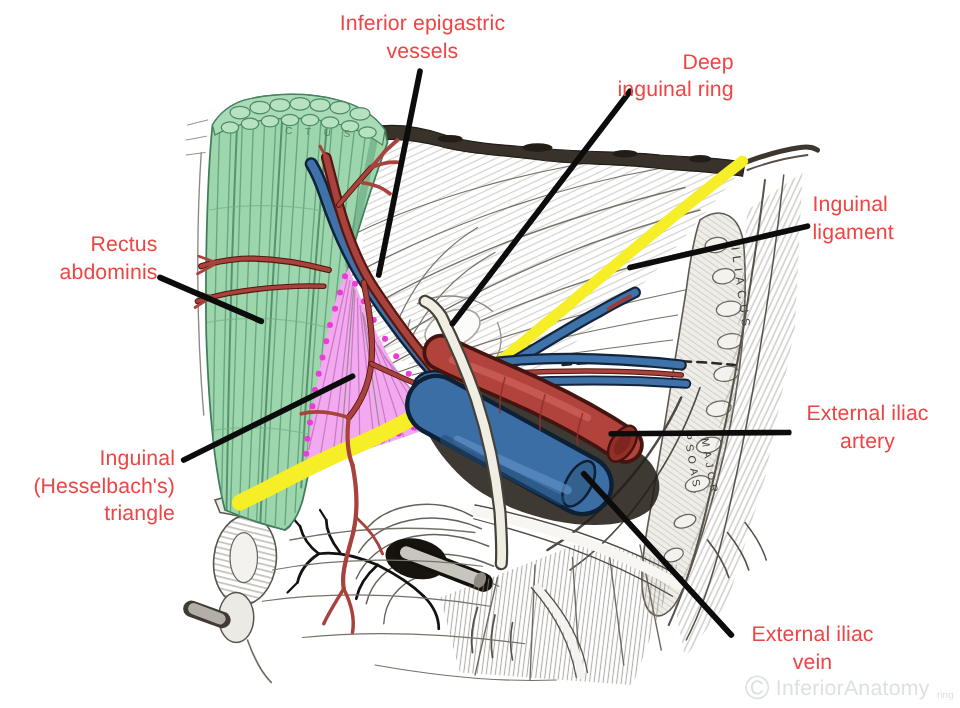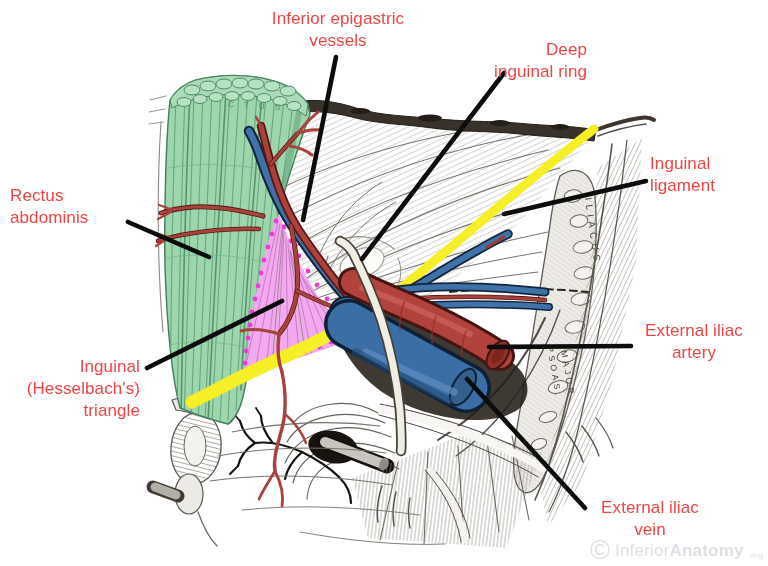--- a/index.html
+++ b/index.html
@@ -8,31 +8,31 @@
     font-family:"Liberation Sans", sans-serif;
   }
   .canvas svg{position:absolute;left:0;top:0;}
   .lbl{
     position:absolute;font-weight:400;font-size:17px;line-height:1.3;
     color:#ef4444;white-space:pre-line;letter-spacing:.1px;
   }
   #lbl-infepi{left:233px;top:8px;width:210px;text-align:center;}
   #lbl-deepring{left:437px;top:27px;width:150px;text-align:right;margin-top:12px;}
   #lbl-ingligament{left:650px;top:153px;width:112px;text-align:left;}
-  #lbl-rectus{left:10px;top:185px;width:116px;text-align:left;}
+  #lbl-rectus{left:10px;top:185px;width:116px;text-align:right;}
   #lbl-hesselbach{left:8px;top:356px;width:132px;text-align:right;}
   #lbl-extartery{left:628px;top:320px;width:132px;text-align:center;}
   #lbl-extvein{left:588px;top:497px;width:124px;text-align:center;}
   .watermark{
     position:absolute;right:5px;bottom:2px;display:flex;align-items:center;gap:5px;
     color:#dde0e4;user-select:none;
   }
   .wm-c{font-size:27px;line-height:1;font-weight:400;}
   .wm-text{font-size:17px;letter-spacing:.2px;}
-  .wm-bold{font-weight:700;}
+  .wm-bold{font-weight:400;}
   .wm-suffix{font-size:8px;align-self:flex-end;margin:0 0 4px 1px;}
 </style>
 </head>
 <body>
 
 <div class="canvas">
 
 <svg width="768" height="566" viewBox="0 0 768 566">
   <defs>
     <pattern id="ph1" width="5" height="5" patternUnits="userSpaceOnUse" patternTransform="rotate(-25)">

